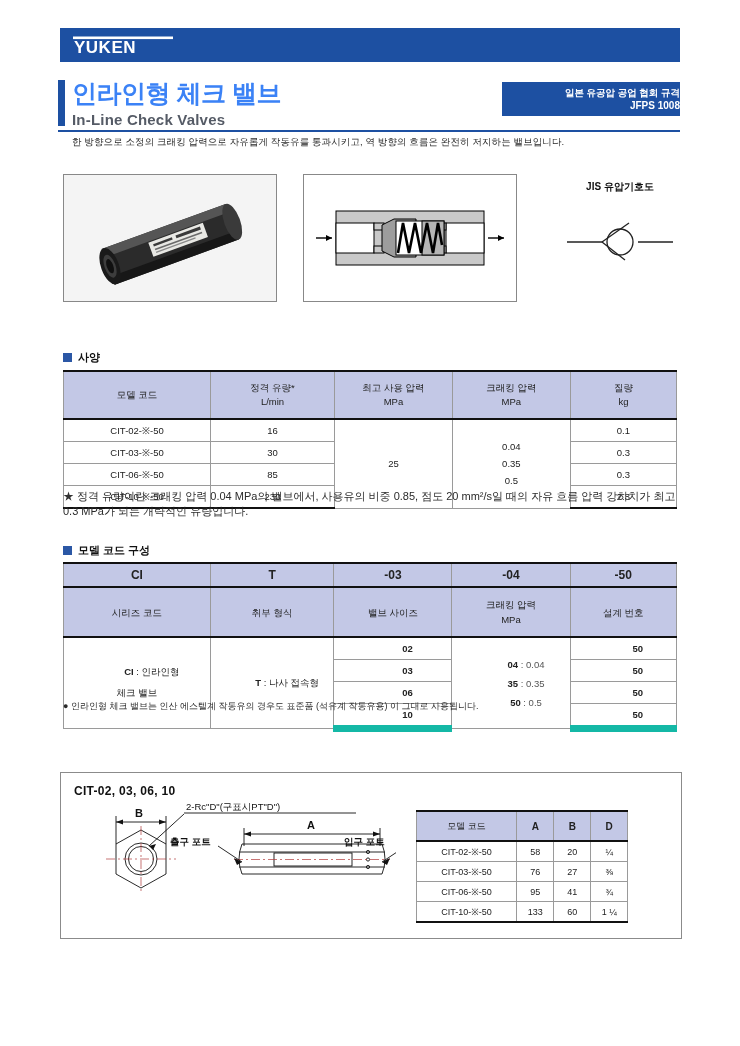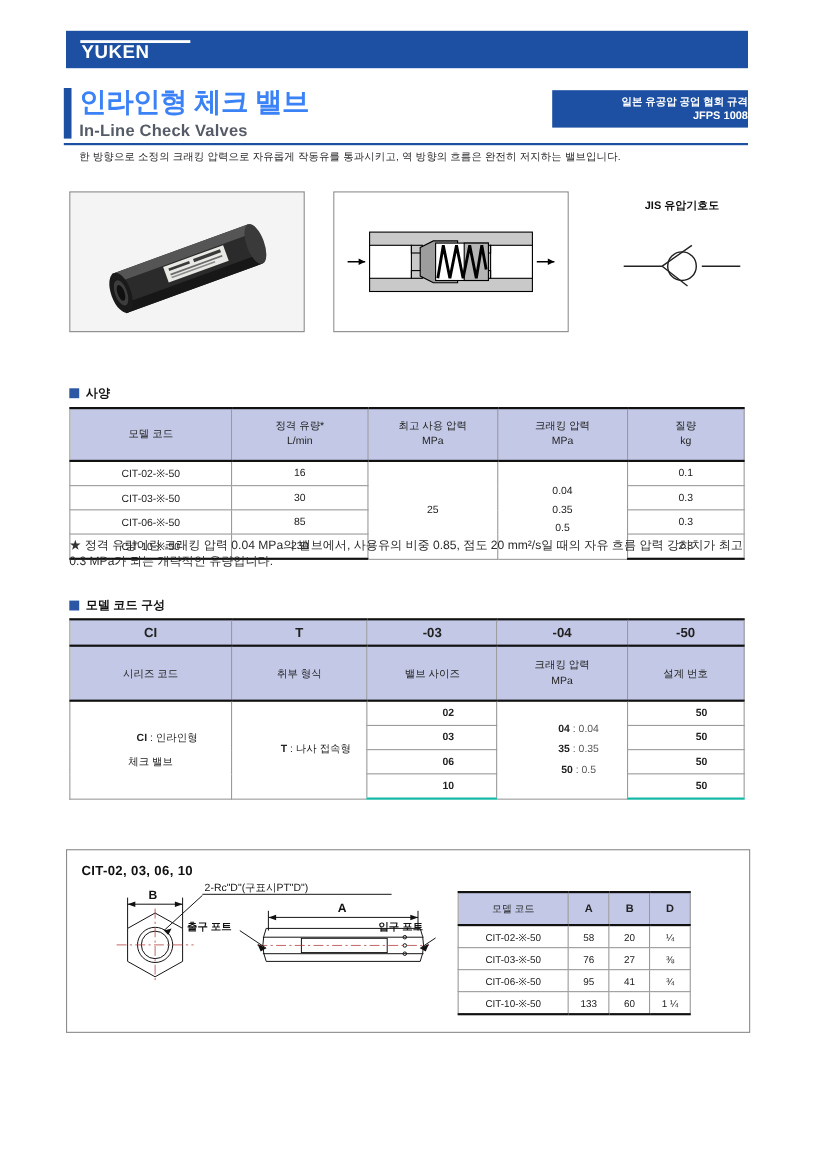--- a/index.html
+++ b/index.html
@@ -68,21 +68,21 @@
              line-height:15px;}
   .note-star .mk{color:#333;}
 
   
   .mc{position:absolute;left:63px;top:562px;width:614px;font-size:9.5px;border-radius:22px;}
   .mc th,.mc td{border:1px solid #9a9a9a;text-align:center;color:#222;}
   .mc thead th{background:#c3c8e6;height:20px;font-size:12px;font-weight:bold;
                border-top:2px solid #111;border-bottom:2px solid #111;}
   .mc .sub td{background:#c3c8e6;height:46px;line-height:15px;border-bottom:2px solid #111;}
   .mc tbody td{height:19px;}
-  .mc tbody tr:last-child td{border-bottom:2px solid #14b8a6;}
+  .mc tbody tr:last-child td{border-bottom:7px solid #14b8a6;}
   .mc .c1{width:148px;}
   .mc .c2{width:124px;}
   .mc .c3{width:118px;margin-left:36px;}
   .mc .c4{width:118px;}
   .mc .c5{width:106px;}
   .dashed-l{border-left:1px dashed #777 !important;}
   .b{font-weight:bold;padding-left:30px;}
   .grey{color:#555;}
 
   .note-dot{position:absolute;left:63px;top:700px;width:614px;font-size:9px;color:#2a2a2a;}
@@ -320,20 +320,24 @@
         <td class="b">06</td>
         <td class="b">50</td>
       </tr>
       <tr>
         <td class="b">10</td>
         <td class="b">50</td>
       </tr>
     </tbody>
   </table>
 
+  <div class="note-dot">
+    <span>●</span>
+    <span>인라인형 체크 밸브는 인산 에스텔계 작동유의 경우도 표준품 (석유계 작동유용) 이 그대로 사용됩니다.</span>
+  </div>
 
   <div class="dimbox"></div>
   <div class="dim-title">CIT-02, 03, 06, 10</div>
 
   <div class="drawing">
     <svg width="330" height="130" viewBox="0 0 330 130">
 
       <g stroke="#111" fill="none" stroke-width="0.9">
         <polygon points="50,44 75,30 100,44 100,74 75,88 50,74" fill="#ffffff"></polygon>
         <circle cx="75" cy="59" r="16"></circle>

